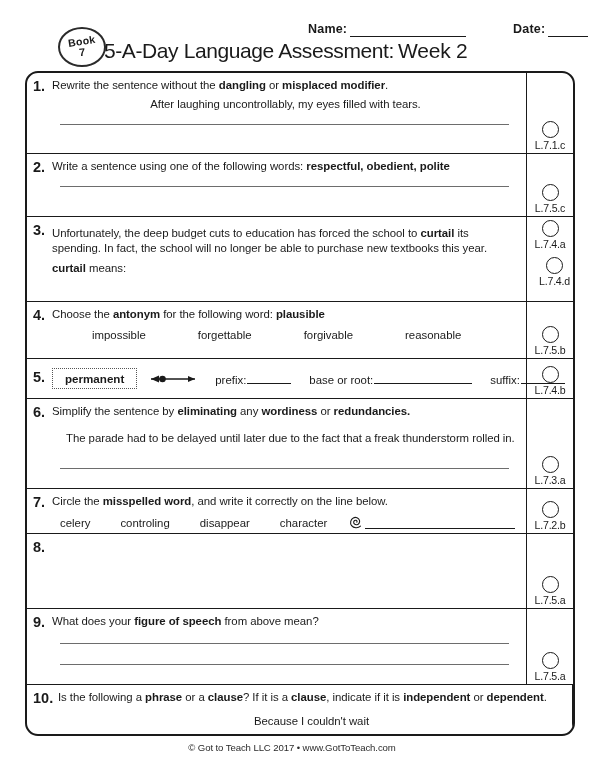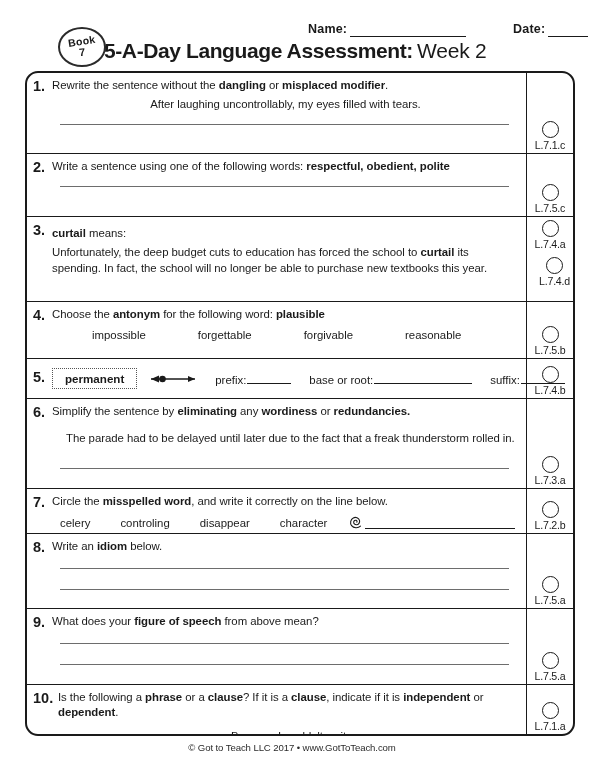--- a/index.html
+++ b/index.html
@@ -78,21 +78,21 @@
 
   .title {
     position: absolute;
     left: 104px;
     top: 40px;
     font-size: 21px;
     line-height: 1;
     white-space: nowrap;
   }
   .title-main {
-    font-weight: 700;
+    font-weight: 400;
     letter-spacing: -0.4px;
   }
   .title-week {
     font-weight: 400;
     letter-spacing: -0.2px;
     margin-left: 4px;
   }
 
   
   .sheet {
@@ -339,22 +339,22 @@
           <div class="std-circle"></div>
           <div class="std-code">L.7.5.c</div>
         </div>
       </div>
     </div>
 
     <div class="row" style="flex:0 0 85px;">
       <div class="qcell">
         <div class="qnum">3.</div>
         <div class="qbody">
+          <div class="qsub">Unfortunately, the deep budget cuts to education has forced the school to <b>curtail</b> its spending. In fact, the school will no longer be able to purchase new textbooks this year.</div>
           <div class="qsub"><b>curtail</b><span> means:</span></div>
-          <div class="qsub">Unfortunately, the deep budget cuts to education has forced the school to <b>curtail</b> its spending. In fact, the school will no longer be able to purchase new textbooks this year.</div>
           <div class="spacer"></div>
         </div>
       </div>
       <div class="scell" style="justify-content:flex-start;padding-top:3px;">
         <div class="std-group">
           <div class="std-circle"></div>
           <div class="std-code">L.7.4.a</div>
         </div>
         <div class="std-group">
           <div class="std-circle"></div>
@@ -457,26 +457,20 @@
         <div class="std-group">
           <div class="std-circle"></div>
           <div class="std-code">L.7.2.b</div>
         </div>
       </div>
     </div>
 
     <div class="row" style="flex:0 0 75px;">
       <div class="qcell">
         <div class="qnum">8.</div>
-        <div class="qbody">
-          <div class="qtext"><span>Write an </span><b>idiom</b><span> below.</span></div>
-          <div class="answer-line" style="margin-top:14px;"></div>
-          <div class="answer-line" style="margin-top:20px;"></div>
-          <div class="spacer"></div>
-        </div>
       </div>
       <div class="scell">
         <div class="std-group">
           <div class="std-circle"></div>
           <div class="std-code">L.7.5.a</div>
         </div>
       </div>
     </div>
 
     <div class="row" style="flex:0 0 76px;">
@@ -499,24 +493,18 @@
 
     <div class="row" style="flex:1 1 auto;">
       <div class="qcell">
         <div class="qnum wide">10.</div>
         <div class="qbody">
           <div class="qtext"><span>Is the following a </span><b>phrase</b><span> or a </span><b>clause</b><span>?  If it is a </span><b>clause</b><span>, indicate if it is </span><b>independent</b><span> or </span><b>dependent</b><span>.</span></div>
           <div class="qsub centered" style="margin-top:9px;">Because I couldn't wait</div>
           <div class="spacer"></div>
         </div>
       </div>
-      <div class="scell">
-        <div class="std-group">
-          <div class="std-circle"></div>
-          <div class="std-code">L.7.1.a</div>
-        </div>
-      </div>
     </div>
 
   </div>
 </div>
 
 <div class="footer">© Got to Teach LLC 2017 • www.GotToTeach.com</div>
 
 </body></html>

